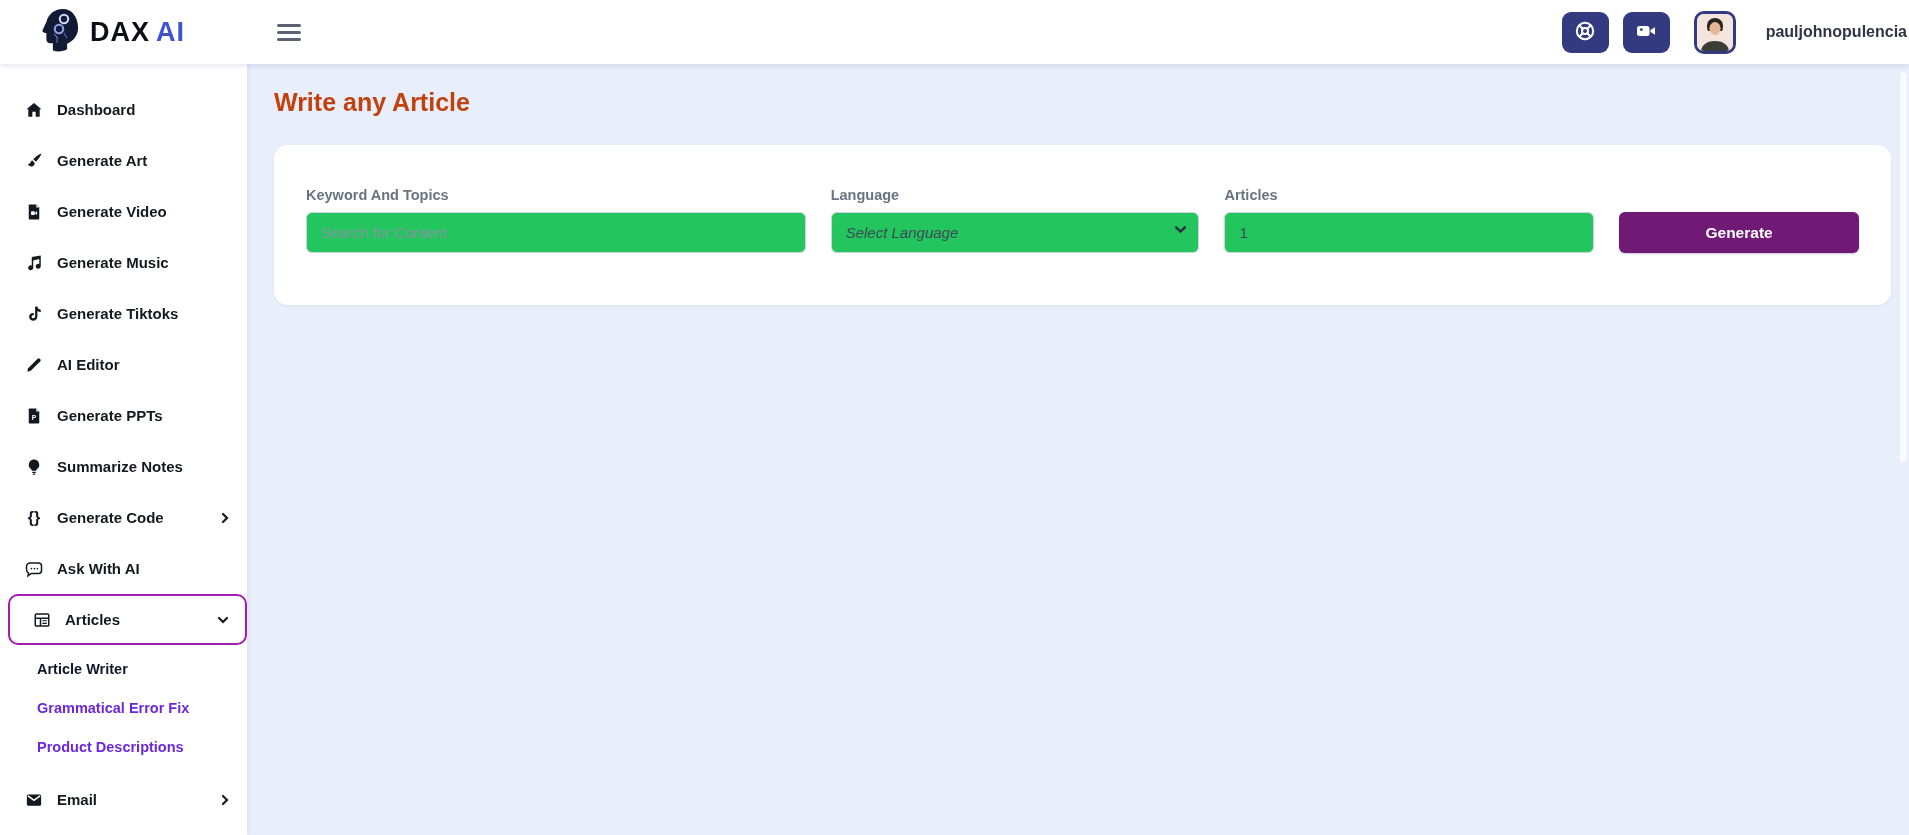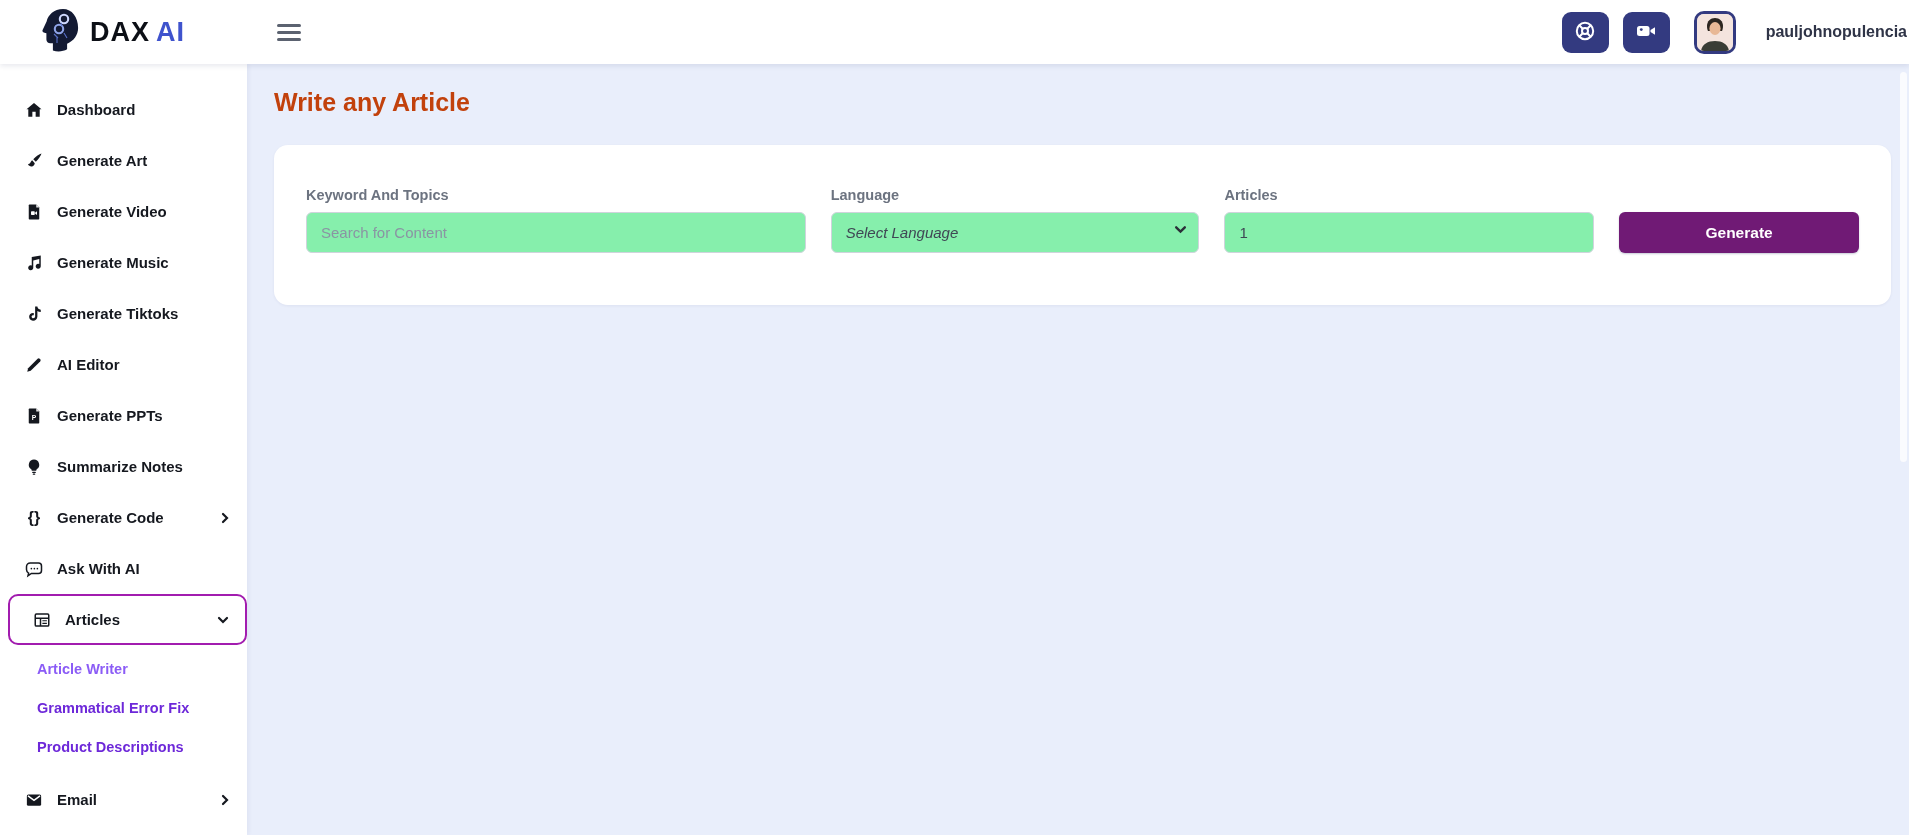--- a/index.html
+++ b/index.html
@@ -33,33 +33,33 @@
     cursor:pointer; color:#15181f; }
   .nav-item .icn { width:18px; height:18px; flex:none; display:flex; align-items:center; justify-content:center; }
   .nav-item .lbl { font-size:15px; font-weight:bold; margin-left:14px; color:#15181f; }
   .nav-item .chev { margin-left:auto; display:flex; }
   .nav-item.active { margin-left:8px; width:calc(100% - 8px); height:51px;
     border:2px solid #a21caf; border-radius:10px; background:#ffffff; padding-left:23px; }
   .braces { font-size:16px; font-weight:bold; color:#15181f; letter-spacing:0px; }
   .sub-group { margin-top:4px; }
   .sub-item { display:flex; align-items:center; height:39px; padding-left:37px;
     font-size:14.5px; font-weight:bold; cursor:pointer; }
-  .sub-item.on { color:#8b5cf6; }
+  .sub-item.on { color:#0f172a; }
   .sub-item.off { color:#6d28d9; }
   .gap6 { height:8px; }
 
   
   .page-title { margin:24px 0 0 27px; font-size:25px; font-weight:bold; color:#c2410c; }
   .card { margin:28px 18px 0 27px; background:#ffffff; border-radius:14px;
     box-shadow:0 1px 3px rgba(30,40,90,.06); padding:42px 32px 52px; }
   .form-row { display:flex; gap:25px; }
   .field { display:flex; flex-direction:column; }
   .field label { font-size:14.5px; font-weight:600; color:#6c7380; margin-bottom:9px; }
   .field input, .field select { height:41px; border:1px solid #cfd4dc; border-radius:6px;
-    background:#86efac; font-family:"Liberation Sans",sans-serif; font-size:15px;
+    background:#22c55e; font-family:"Liberation Sans",sans-serif; font-size:15px;
     color:#3f4754; padding:0 14px; outline:none; width:100%; }
   .field input::placeholder { color:#8a94a3; }
   .f-keyword { flex:500 1 0; }
   .f-lang { flex:369 1 0; position:relative; }
   .f-var { flex:370 1 0; }
   .f-btn { flex:240 0 0; display:flex; flex-direction:column; justify-content:flex-end; }
   .f-lang select { appearance:none; -webkit-appearance:none; padding-right:34px;font-style:italic; }
   .sel-chev { position:absolute; right:12px; bottom:13px; pointer-events:none; }
   .generate-btn { height:41px; border:none; border-radius:6px; background:#701a75;
     color:#ffffff; font-size:15.5px; font-weight:600; cursor:pointer;

